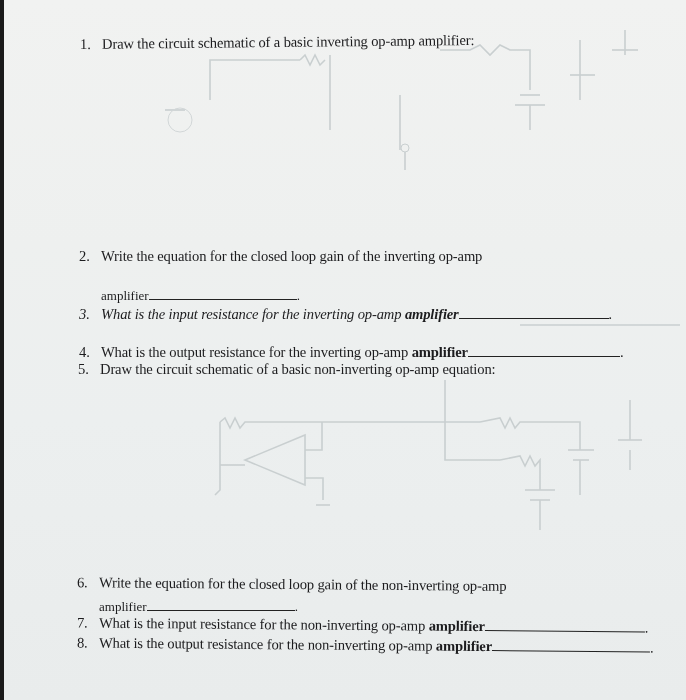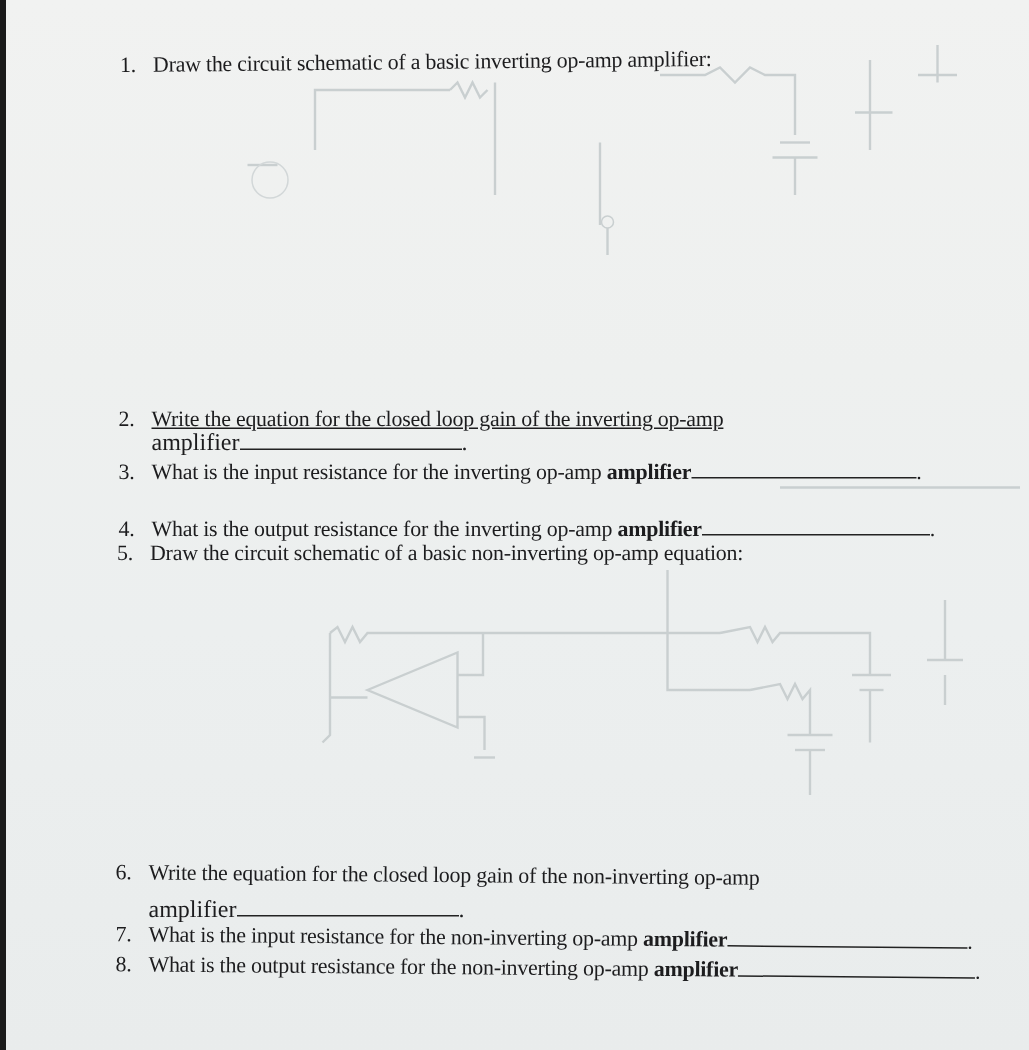--- a/index.html
+++ b/index.html
@@ -56,21 +56,21 @@
       font-weight: bold;
     }
     .blank {
       display: inline-block;
       border-bottom: 1.2px solid #222;
       height: 13px;
       vertical-align: baseline;
     }
     .cont {
       position: absolute;
-      font-size: 16px;
+      font-size: 13px;
       line-height: 17px;
       white-space: nowrap;
     }
   </style>
 </head>
 <body>
 
 <div class="page">
   <div class="left-edge"></div>
 
@@ -116,28 +116,28 @@
       <line x1="630" y1="450" x2="630" y2="470"></line>
 
       <line x1="520" y1="325" x2="680" y2="325"></line>
     </svg>
   </div>
 
   <div class="q" style="left:80px; top:34px; transform:rotate(-0.6deg);">
     <span class="num">1.</span><span>Draw the circuit schematic of a basic inverting op-amp amplifier:</span>
   </div>
 
-  <div class="q" style="left:79px; top:272px;text-decoration:underline;">
+  <div class="q" style="left:79px; top:248px;">
     <span class="num">2.</span><span>Write the equation for the closed loop gain of the inverting op-amp</span>
   </div>
   <div class="cont" style="left:101px; top:286px;">
     <span>amplifier</span><span class="blank" style="width:148px;"></span><span>.</span>
   </div>
 
-  <div class="q" style="left:79px; top:305px;">
+  <div class="q" style="left:79px; top:305px;font-style:italic;">
     <span class="num">3.</span><span>What is the input resistance for the inverting op-amp</span> <b>amplifier</b><span class="blank" style="width:150px;"></span><span>.</span>
   </div>
 
   <div class="q" style="left:79px; top:343px;">
     <span class="num">4.</span><span>What is the output resistance for the inverting op-amp</span> <b>amplifier</b><span class="blank" style="width:152px;"></span><span>.</span>
   </div>
 
   <div class="q" style="left:78px; top:361px;">
     <span class="num">5.</span><span>Draw the circuit schematic of a basic non-inverting op-amp equation:</span>
   </div>

